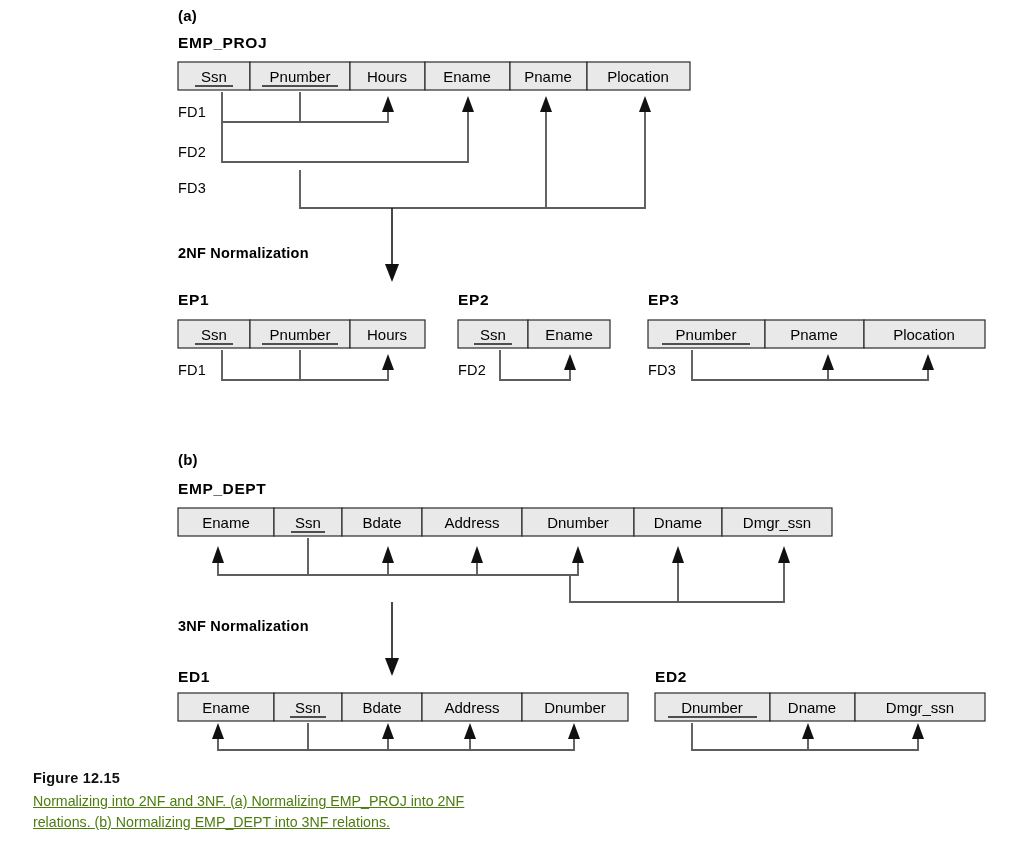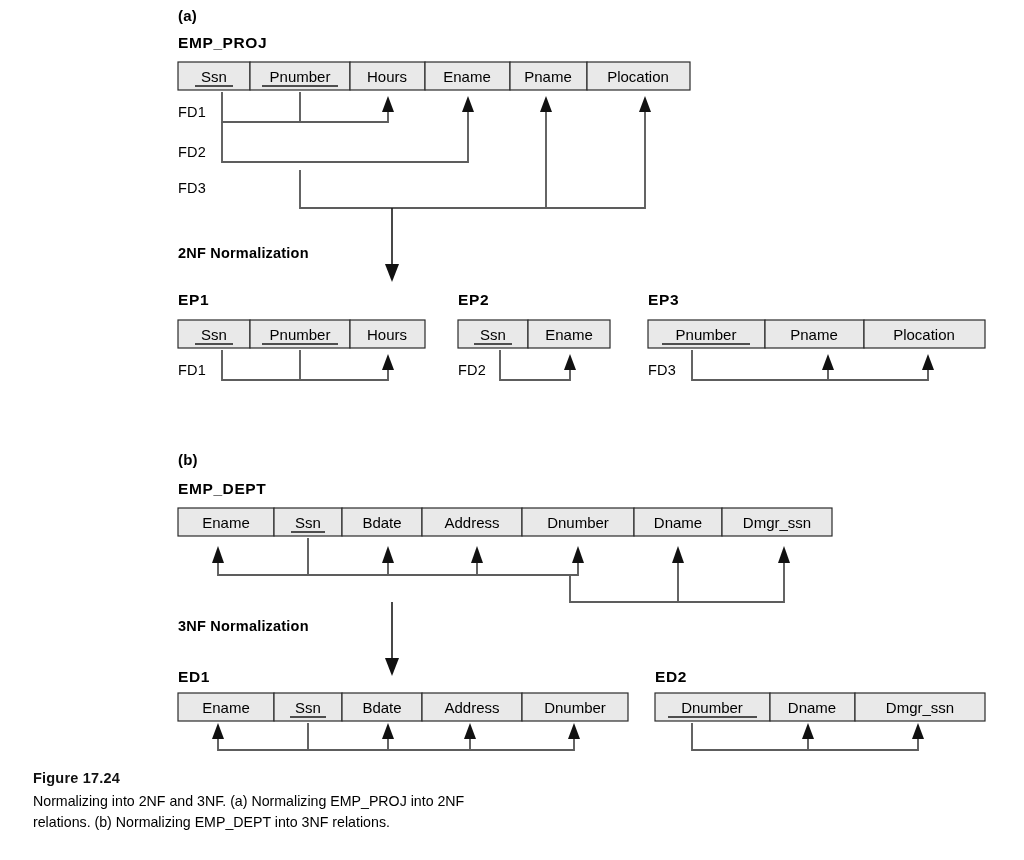--- a/index.html
+++ b/index.html
@@ -82,21 +82,22 @@
     color: #111;
     letter-spacing: 0.2px;
   }
   .caption-body {
     position: absolute;
     left: 33px;
     top: 791px;
     width: 470px;
     font-size: 14.2px;
     line-height: 21px;
-    color: #000000;
+    color: #4d7c0f;
+    text-decoration: underline;
   }
 </style>
 </head>
 <body>
 
 <div class="figure-root">
 
   <svg class="diagram" viewBox="0 0 1024 860">
 
     <text class="part-label" x="178" y="21">(a)</text>
@@ -281,16 +282,16 @@
     </g>
     <g>
       <path class="fdline" d="M 692 723 L 692 750 L 918 750 L 918 736"></path>
       <path class="fdline" d="M 808 750 L 808 736"></path>
       <polygon class="arrowhead" points="808,723 802,739 814,739"></polygon>
       <polygon class="arrowhead" points="918,723 912,739 924,739"></polygon>
     </g>
 
   </svg>
 
-  <div class="caption-title">Figure 17.24</div>
+  <div class="caption-title">Figure 12.15</div>
   <div class="caption-body">Normalizing into 2NF and 3NF. (a) Normalizing EMP_PROJ into 2NF relations. (b) Normalizing EMP_DEPT into 3NF relations.</div>
 
 </div>
 
 </body></html>

